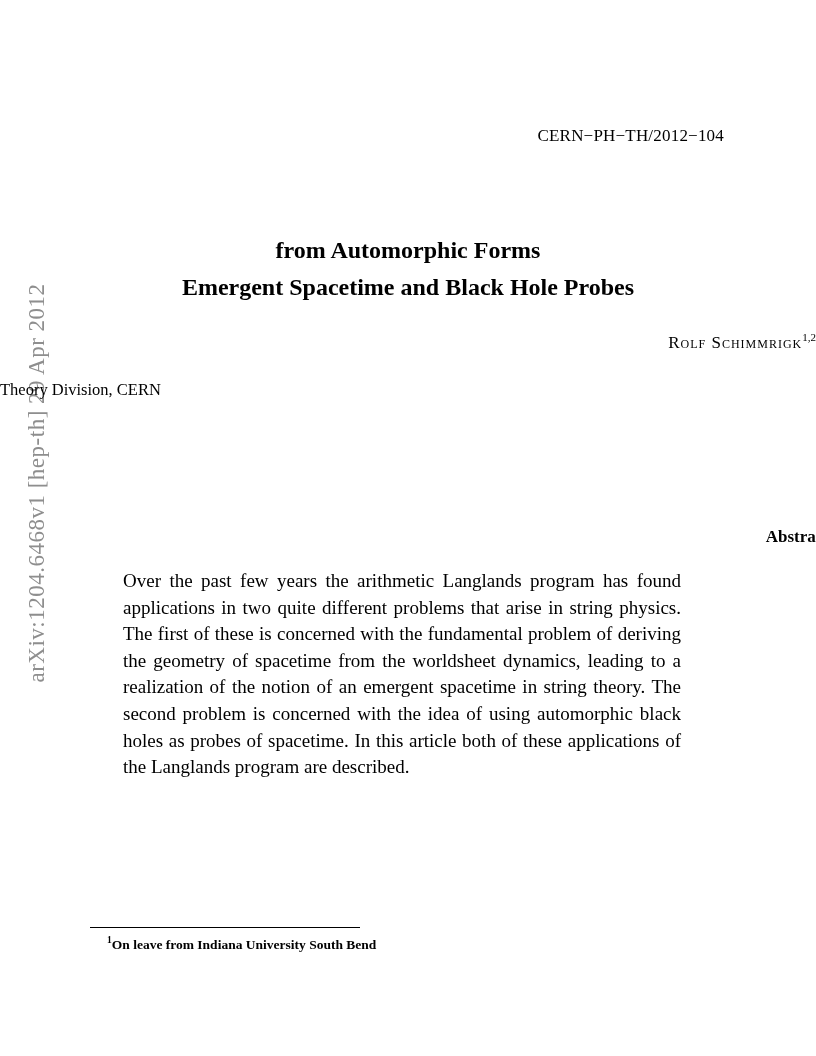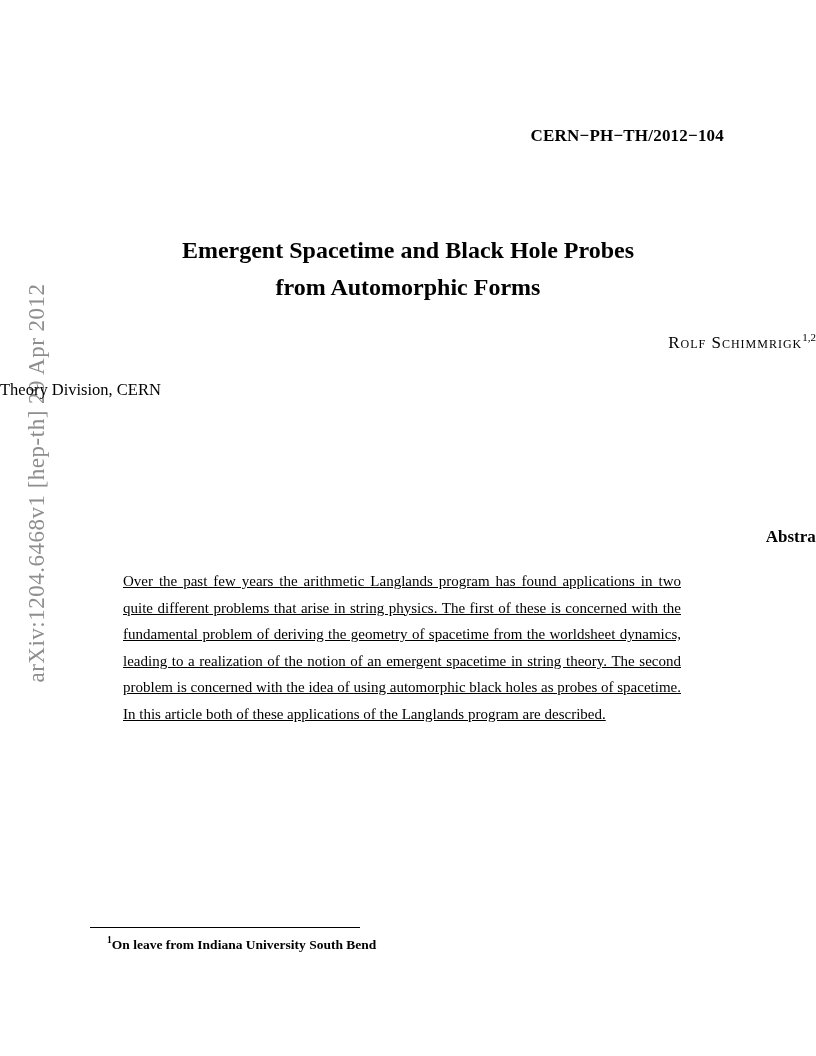--- a/index.html
+++ b/index.html
@@ -15,21 +15,21 @@
     font-family: "Liberation Serif", "DejaVu Serif", serif;
     color: #000000;
     overflow: hidden;
   }
 
   .report-number {
     position: absolute;
     top: 126px;
     right: 92px;
     font-size: 17px;
-    font-weight: bold;
+    font-weight: normal;
     letter-spacing: 0.2px;
   }
 
   .arxiv-side {
     position: absolute;
     top: 483px;
     left: 37px;
     transform: translate(-50%, -50%) rotate(-90deg);
     transform-origin: center center;
     white-space: nowrap;
@@ -82,24 +82,23 @@
     text-align: right;
     font-size: 17px;
     font-weight: bold;
   }
 
   .abstract-text {
     position: absolute;
     top: 568px;
     left: 123px;
     width: 558px;
-    font-size: 15px;
+    font-size: 19px;
     line-height: 26.6px;
     text-align: justify;
-    text-decoration: underline;
   }
 
   .footnote-rule {
     position: absolute;
     top: 927px;
     left: 90px;
     width: 270px;
     height: 0;
     border-top: 1px solid #000000;
   }
@@ -119,22 +118,22 @@
 </head>
 <body>
 
 <div class="page">
 
   <div class="report-number">CERN−PH−TH/2012−104</div>
 
   <div class="arxiv-side">arXiv:1204.6468v1  [hep-th]  29 Apr 2012</div>
 
   <div class="title-block">
+    <div>from Automorphic Forms</div>
     <div>Emergent Spacetime and Black Hole Probes</div>
-    <div>from Automorphic Forms</div>
   </div>
 
   <div class="author-block">
     <span>Rolf Schimmrigk</span><sup>1,2</sup>
   </div>
 
   <div class="affiliation-block">
     <div>Theory Division, CERN</div>
   </div>
 

